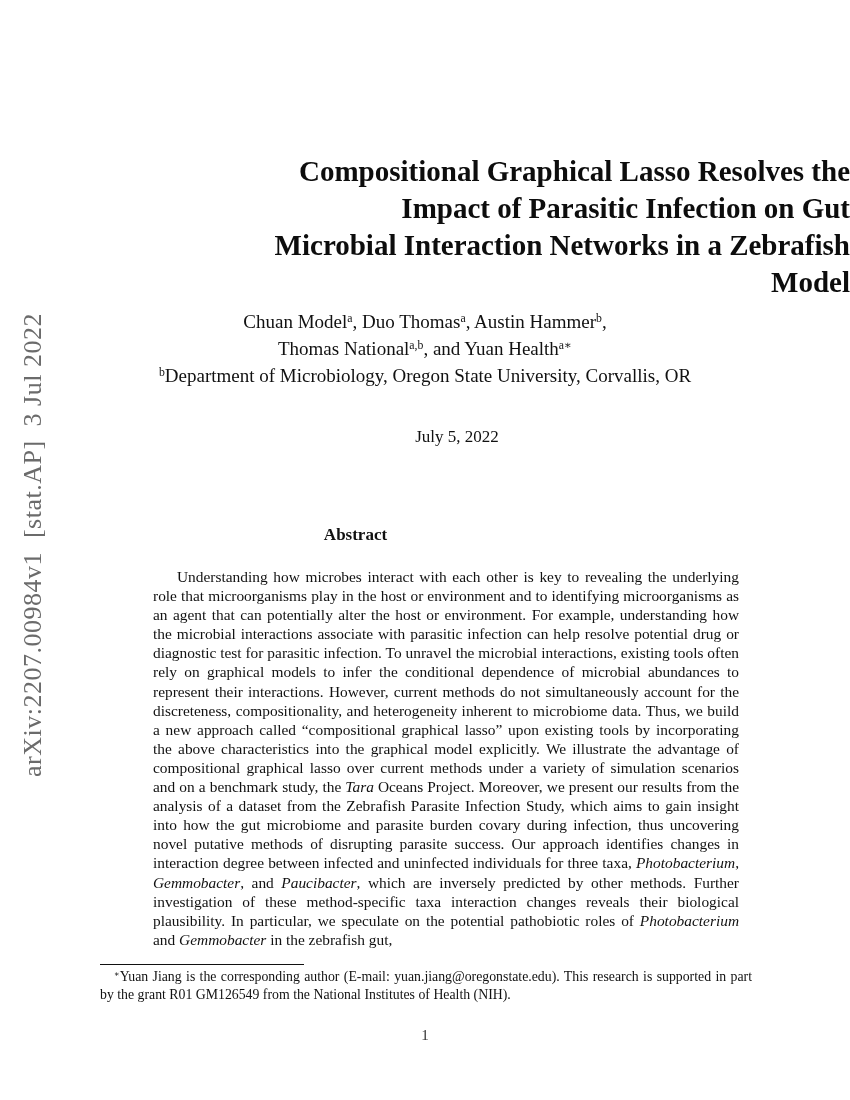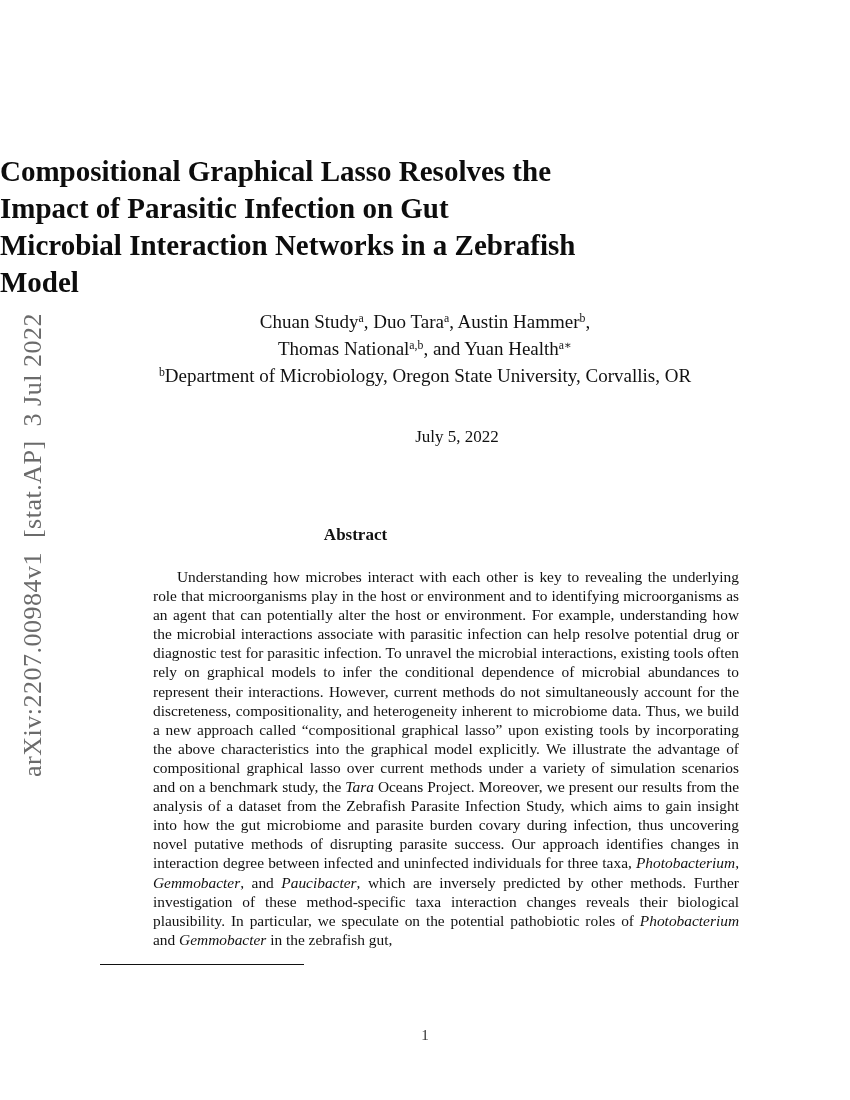--- a/index.html
+++ b/index.html
@@ -23,21 +23,21 @@
     font-size: 26px;
     color: #6b6b6b;
     white-space: pre;
     letter-spacing: 0.5px;
   }
   .title {
     position: absolute;
     top: 153px;
     left: 0;
     width: 850px;
-    text-align: left;
+    text-align: right;
     font-weight: bold;
     font-size: 29px;
     line-height: 37px;
     color: #0d0d0d;
   }
   .byline {
     position: absolute;
     top: 308px;
     left: 0;
     width: 850px;
@@ -118,29 +118,30 @@
   <div class="arxiv-sidebar">arXiv:2207.00984v1  [stat.AP]  3 Jul 2022</div>
 
   <div class="title">
     <div>Compositional Graphical Lasso Resolves the</div>
     <div>Impact of Parasitic Infection on Gut</div>
     <div>Microbial Interaction Networks in a Zebrafish</div>
     <div>Model</div>
   </div>
 
   <div class="byline">
-    <div><span>Chuan Study</span><span class="sup">a</span><span>, Duo Tara</span><span class="sup">a</span><span>, Austin Hammer</span><span class="sup">b</span><span>,</span></div>
+    <div><span>Chuan Model</span><span class="sup">a</span><span>, Duo Thomas</span><span class="sup">a</span><span>, Austin Hammer</span><span class="sup">b</span><span>,</span></div>
     <div><span>Thomas National</span><span class="sup">a,b</span><span>, and Yuan Health</span><span class="sup">a∗</span></div>
     <div><span class="sup">b</span><span>Department of Microbiology, Oregon State University, Corvallis, OR</span></div>
   </div>
 
   <div class="date-line">July 5, 2022</div>
 
   <div class="abstract-heading">Abstract</div>
 
   <p class="abstract-body"><span>Understanding how microbes interact with each other is key to revealing the underlying role that microorganisms play in the host or environment and to identifying microorganisms as an agent that can potentially alter the host or environment. For example, understanding how the microbial interactions associate with parasitic infection can help resolve potential drug or diagnostic test for parasitic infection. To unravel the microbial interactions, existing tools often rely on graphical models to infer the conditional dependence of microbial abundances to represent their interactions. However, current methods do not simultaneously account for the discreteness, compositionality, and heterogeneity inherent to microbiome data. Thus, we build a new approach called “compositional graphical lasso” upon existing tools by incorporating the above characteristics into the graphical model explicitly. We illustrate the advantage of compositional graphical lasso over current methods under a variety of simulation scenarios and on a benchmark study, the </span><span class="it">Tara</span><span> Oceans Project. Moreover, we present our results from the analysis of a dataset from the Zebrafish Parasite Infection Study, which aims to gain insight into how the gut microbiome and parasite burden covary during infection, thus uncovering novel putative methods of disrupting parasite success. Our approach identifies changes in interaction degree between infected and uninfected individuals for three taxa, </span><span class="it">Photobacterium</span><span>, </span><span class="it">Gemmobacter</span><span>, and </span><span class="it">Paucibacter</span><span>, which are inversely predicted by other methods. Further investigation of these method-specific taxa interaction changes reveals their biological plausibility. In particular, we speculate on the potential pathobiotic roles of </span><span class="it">Photobacterium</span><span> and </span><span class="it">Gemmobacter</span><span> in the zebrafish gut,</span></p>
 
   <div class="footnote-rule"></div>
 
+  <p class="footnote-body"><span class="sup">∗</span><span>Yuan Jiang is the corresponding author (E-mail: yuan.jiang@oregonstate.edu). This research is supported in part by the grant R01 GM126549 from the National Institutes of Health (NIH).</span></p>
 
   <div class="page-number">1</div>
 
 </div>
 
 </body></html>

